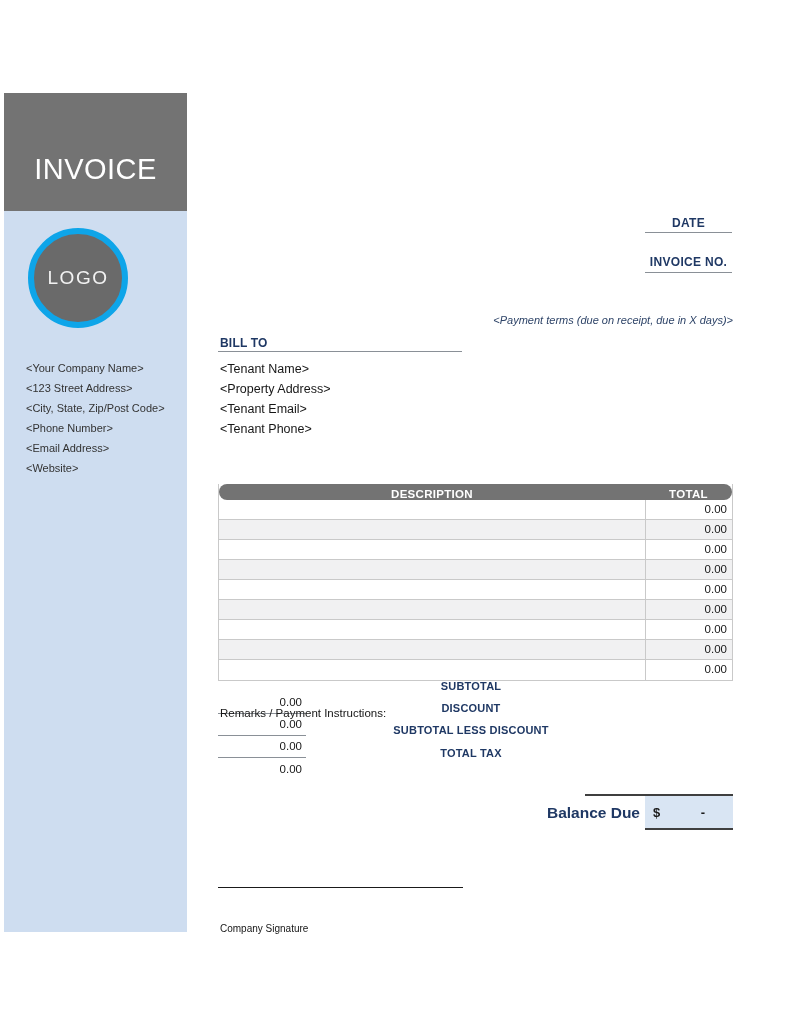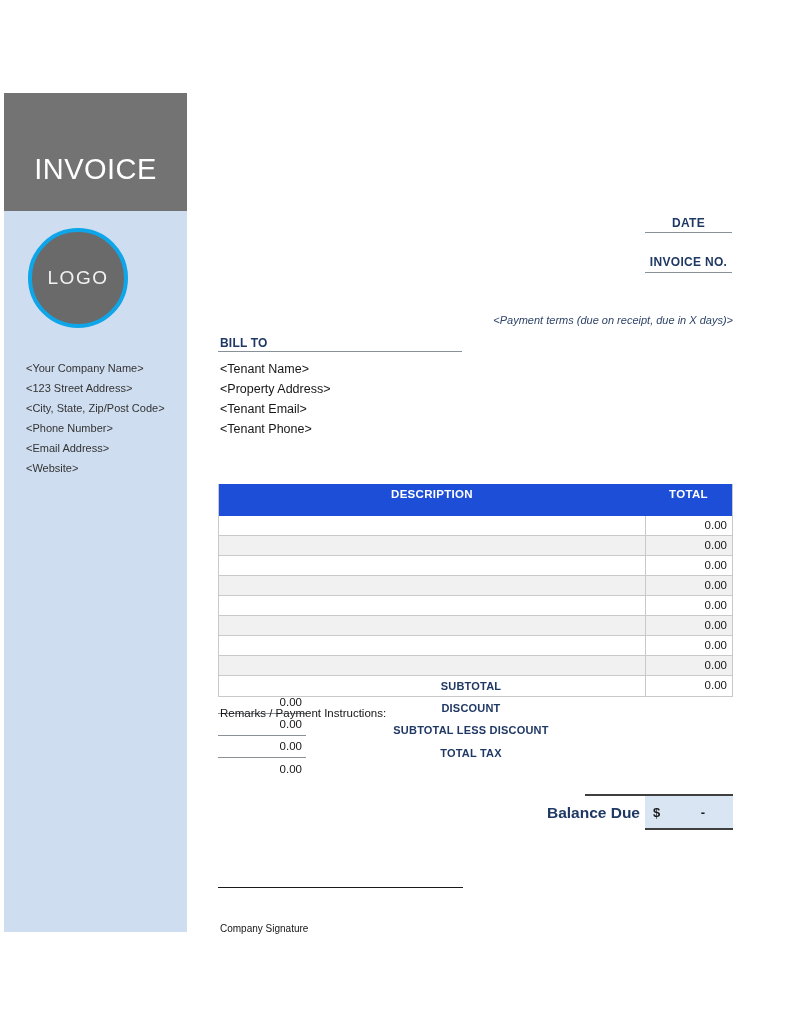--- a/index.html
+++ b/index.html
@@ -16,21 +16,21 @@
   }
   .header-block .title {
     color:#ffffff; font-size:29px; letter-spacing:0.5px; font-weight:400;
   }
   .sidebar {
     position:absolute; left:4px; top:211px; width:183px; height:721px;
     background:#CEDDF0;
   }
   .logo-circle {
     position:absolute; left:24px; top:17px; width:100px; height:100px;
-    border-radius:50%; background:#6A6A6A; border:4px solid #0ea5e9;
+    border-radius:50%; background:#6A6A6A; border:6px solid #0ea5e9;
     display:flex; align-items:center; justify-content:center;
   }
   .logo-circle span { color:#f2f2f2; font-size:19px; letter-spacing:1.5px; }
   .company-lines { position:absolute; left:22px; top:147px; }
   .company-lines div { font-size:11px; line-height:20px; color:#333333; white-space:nowrap; }
 
   
   .meta-label {
     position:absolute; width:87px; text-align:center; font-size:12px;
     font-weight:bold; color:#1F3864; letter-spacing:0.3px;
@@ -57,21 +57,21 @@
     border-top:1px solid #8A9097;
   }
   .billto-lines { position:absolute; left:220px; top:359px; }
   .billto-lines div { font-size:12.5px; line-height:20px; color:#161616; }
 
   
   .items-table {
     position:absolute; left:218px; top:484px; width:515px;
     border:1px solid #C9C9C9; border-top:none;
   }
-  .items-header { display:flex; height:32px; background:#1d4ed8; }
+  .items-header { display:flex; height:16px; background:#737373;border-radius:10px; }
   .items-header div {
     color:#ffffff; font-weight:bold; font-size:11.5px; letter-spacing:0.3px;
     text-align:center; line-height:20px;
   }
   .col-desc { width:426px; }
   .col-total { width:87px; }
   .items-row { display:flex; height:20px; background:#ffffff; border-bottom:1px solid #C9C9C9; }
   .items-row:last-child { border-bottom:none; }
   .items-row.alt { background:#F1F1F2; }
   .items-row .cell-desc { width:426px; }

